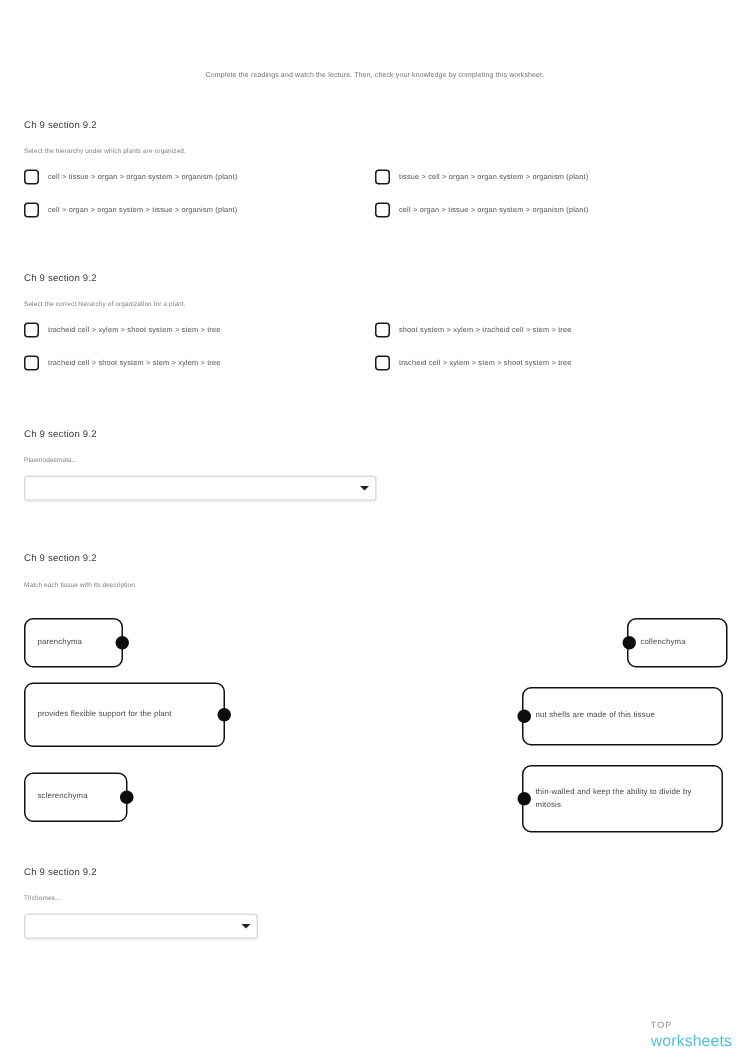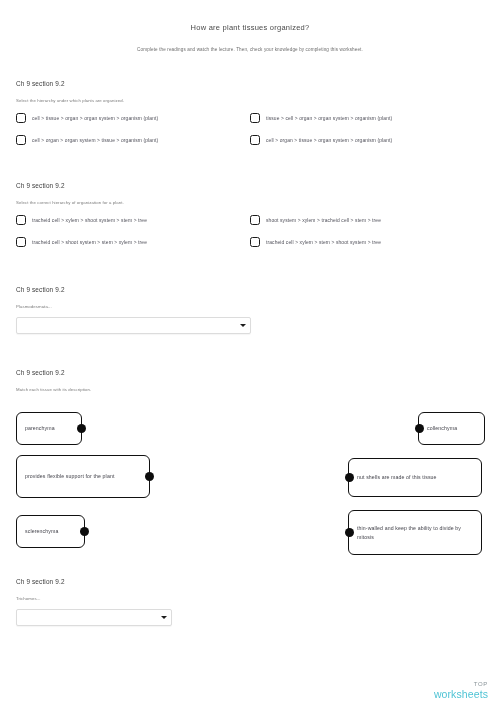--- a/index.html
+++ b/index.html
@@ -159,21 +159,21 @@
     margin-top: -4.5px;
   }
   .dot.right { right: -4.5px; }
   .dot.left  { left: -4.5px; }
 
   
   .logo {
     position: absolute;
     right: 12px;
     bottom: 8px;
-    text-align: right;
+    text-align: left;
     line-height: 1;
   }
   .logo-top {
     font-size: 6px;
     color: #8a9499;
     letter-spacing: .7px;
     display: block;
     margin-bottom: 1.5px;
   }
   .logo-main {
@@ -181,21 +181,20 @@
     color: #4ec3d4;
     letter-spacing: .1px;
     display: block;
   }
 </style>
 </head>
 <body>
 
 <div class="page">
 
-  <div class="doc-title">How are plant tissues organized?</div>
   <div class="doc-subtitle">Complete the readings and watch the lecture. Then, check your knowledge by completing this worksheet.</div>
 
   <div class="section" style="top:80px;">
     <div class="sec-head">Ch 9 section 9.2</div>
     <div class="sec-prompt">Select the hierarchy under which plants are organized.</div>
     <div class="opt-grid">
       <div class="opt c0 r0">
         <span class="cbox"></span>
         <span class="opt-label">cell &gt; tissue &gt; organ &gt; organ system &gt; organism (plant)</span>
       </div>

